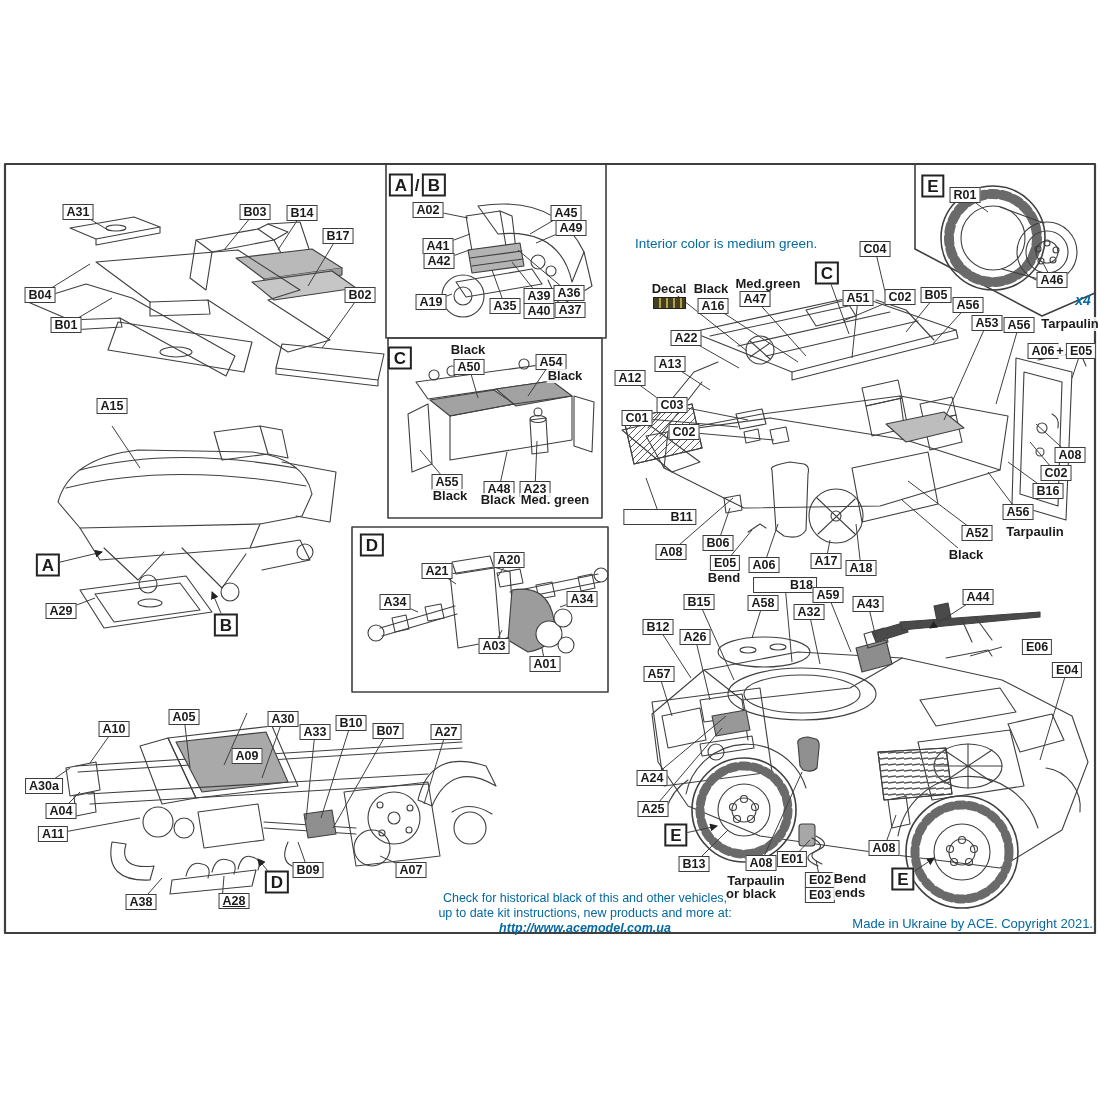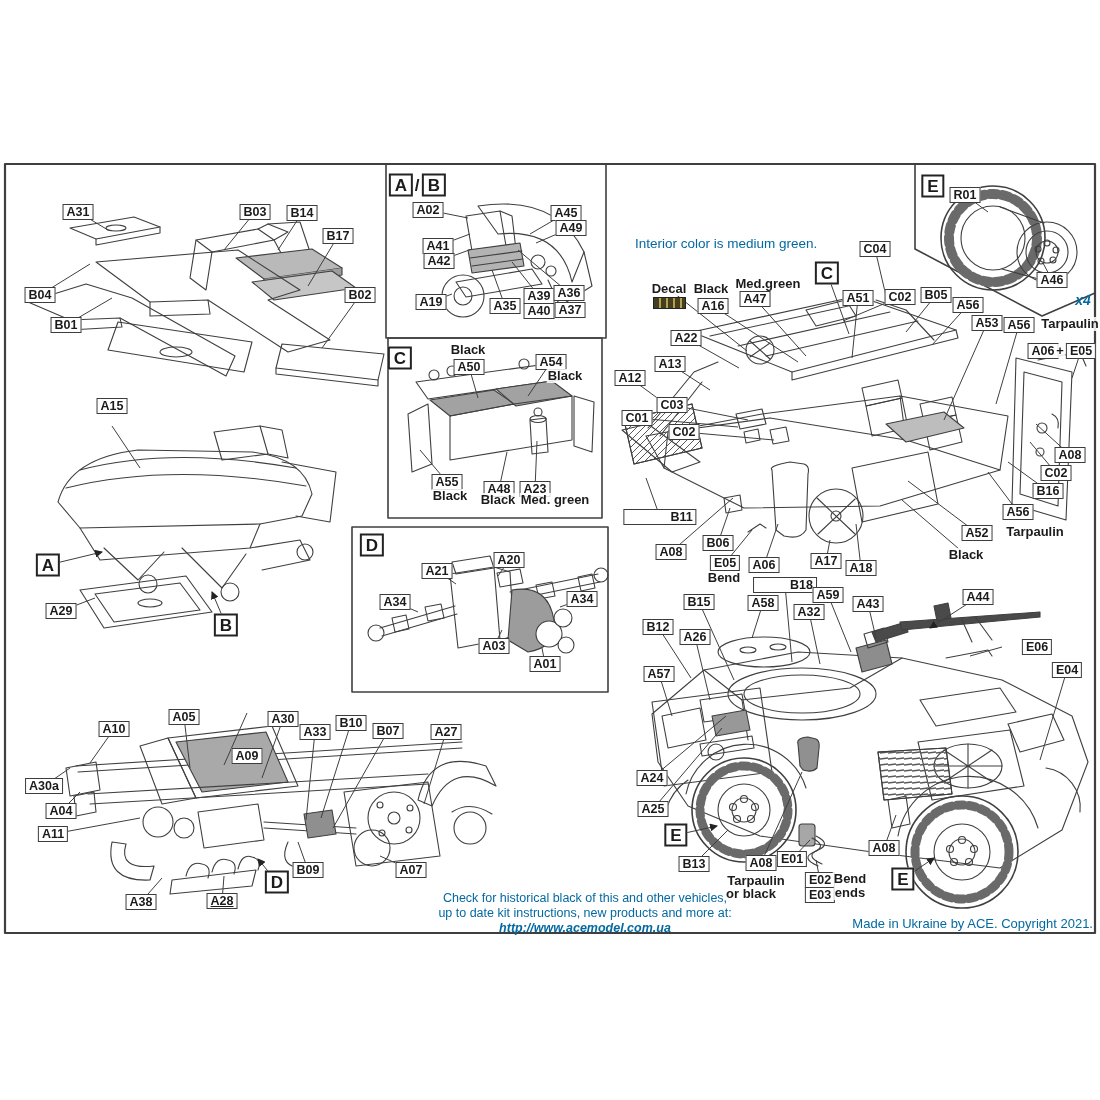--- a/index.html
+++ b/index.html
@@ -416,21 +416,21 @@
       <div class="plabel" style="left: 315px; top: 732px;">A33</div>
       <div class="plabel" style="left: 351px; top: 723px;">B10</div>
       <div class="plabel" style="left: 388px; top: 731px;">B07</div>
       <div class="plabel" style="left: 446px; top: 732px;">A27</div>
       <div class="plabel" style="left: 44px; top: 786px;">A30a</div>
       <div class="plabel" style="left: 61px; top: 811px;">A04</div>
       <div class="plabel" style="left: 53px; top: 834px;">A11</div>
       <div class="plabel" style="left: 308px; top: 870px;">B09</div>
       <div class="plabel" style="left: 411px; top: 870px;">A07</div>
       <div class="plabel" style="left: 141px; top: 902px;">A38</div>
-      <div class="plabel" style="left: 222px; top: 901px; text-decoration: underline;">A28</div>
+      <div class="plabel" style="left: 234px; top: 901px; text-decoration: underline;">A28</div>
       <div class="plabel" style="left: 428px; top: 210px;">A02</div>
       <div class="plabel" style="left: 566px; top: 213px;">A45</div>
       <div class="plabel" style="left: 571px; top: 228px;">A49</div>
       <div class="plabel" style="left: 438px; top: 246px;">A41</div>
       <div class="plabel" style="left: 439px; top: 261px;">A42</div>
       <div class="plabel" style="left: 431px; top: 302px;">A19</div>
       <div class="plabel" style="left: 505px; top: 306px;">A35</div>
       <div class="plabel" style="left: 539px; top: 296px;">A39</div>
       <div class="plabel" style="left: 539px; top: 311px;">A40</div>
       <div class="plabel" style="left: 569px; top: 293px;">A36</div>

